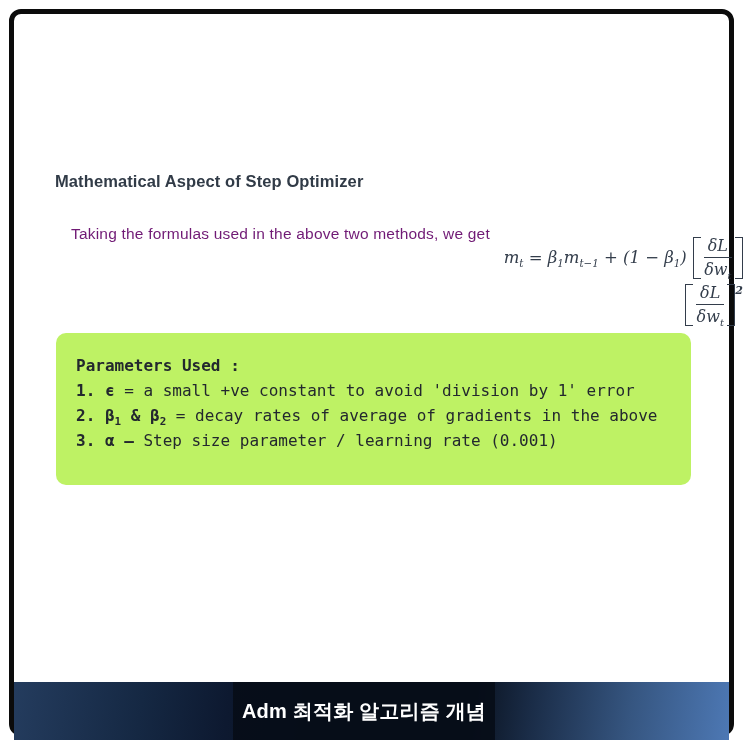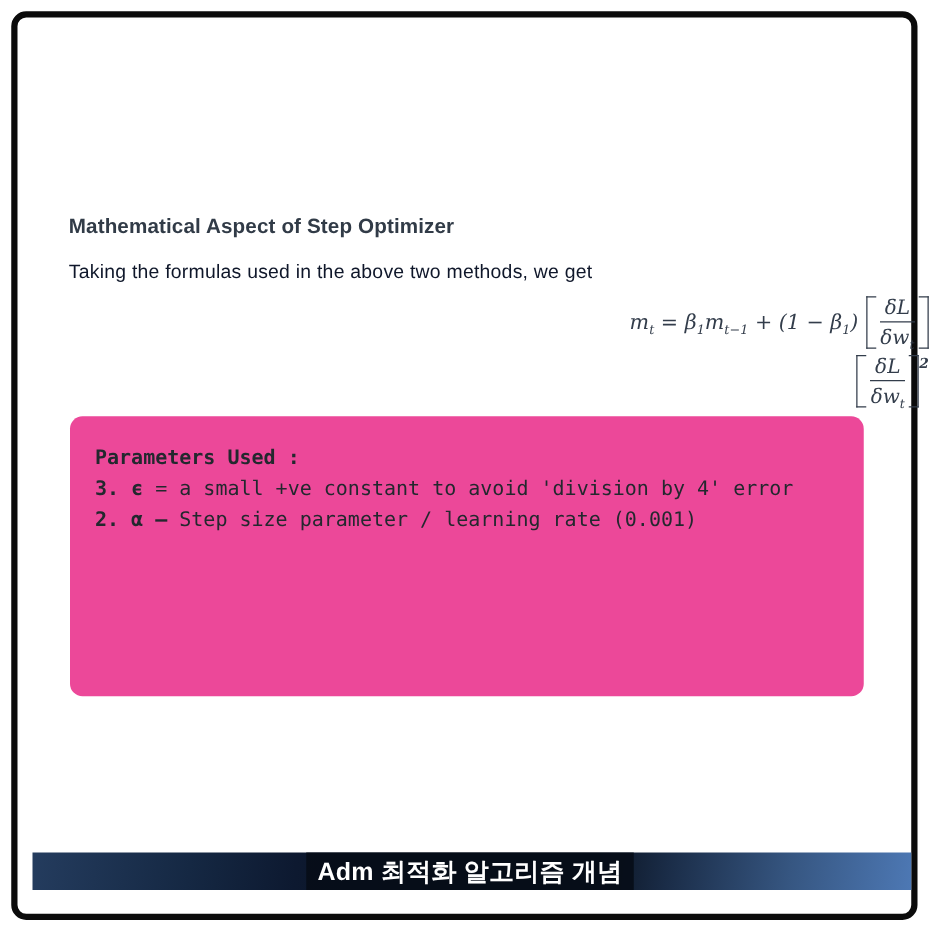--- a/index.html
+++ b/index.html
@@ -10,22 +10,22 @@
   
   .frame{
     position:absolute;left:9px;top:9px;right:9px;bottom:9px;
     border:5px solid #0b0b0b;border-radius:12px;pointer-events:none;
   }
   .heading{
     position:absolute;left:55px;top:172px;margin:0;
     font-size:16.5px;font-weight:bold;color:#313b47;letter-spacing:.1px;
   }
   .intro{
-    position:absolute;left:55px;top:209px;margin:0;
-    font-size:15.5px;color:#0f172a;letter-spacing:.2px;
+    position:absolute;left:55px;top:209px;margin:16px;
+    font-size:15.5px;color:#701a75;letter-spacing:.2px;
   }
   
   .formulas{
     position:absolute;left:0;top:234px;width:743px;
     display:flex;flex-direction:column;align-items:flex-end;
   }
   .formula{
     display:flex;align-items:center;justify-content:center;height:47px;
     font-family:"DejaVu Serif", serif;font-style:italic;
     color:#333d4b;font-size:16.5px;
@@ -34,37 +34,36 @@
   .fml-inline sub, .frac-den sub{font-size:.62em;line-height:0}
   .bracket{width:8px;height:42px;box-sizing:border-box;border:1.8px solid #333d4b;flex:none}
   .bracket.left{border-right:0;margin-left:6px;margin-right:3px}
   .bracket.right{border-left:0;margin-left:3px}
   .fraction{display:flex;flex-direction:column;align-items:center;font-size:16px;font-weight:normal}
   .frac-num{padding:0 4px 2px;border-bottom:1.5px solid #333d4b}
   .frac-den{padding-top:2px}
   .fml-exp{font-size:11px;align-self:flex-start;margin-top:3px;font-weight:bold}
   
   .params-box{
-    position:absolute;left:56px;top:333px;width:635px;height:224px;
-    background:#ec4899;border-radius:10px;box-sizing:border-box;
+    position:absolute;left:56px;top:333px;width:635px;height:152px;
+    background:#bef264;border-radius:10px;box-sizing:border-box;
     padding:20px 10px 0 20px;
   }
   .mono-line{
     font-family:"DejaVu Sans Mono","Liberation Mono",monospace;
     font-size:16px;line-height:25px;color:#23282e;white-space:pre;
   }
   .mono-line sub,.mono-line sup{font-size:.68em;line-height:0}
   .seg-b{font-weight:bold}
   
   .footer-bar{
-    position:absolute;left:14px;right:14px;top:682px;height:30px;
+    position:absolute;left:14px;right:14px;top:682px;height:58px;
     background:linear-gradient(97deg,
       #243c5e 0%, #152843 18%, #0d1930 30%, #0b1422 42%,
       #0b1422 64%, #1a2c47 72%, #365681 86%, #4d78b4 100%);
-    margin-left:12px;
   }
   .footer-title-box{
     position:absolute;left:219px;top:0;bottom:0;width:262px;
     background:rgba(7,13,24,.92);
     display:flex;align-items:center;justify-content:center;
   }
   .footer-title{
     color:#ffffff;font-size:20px;font-weight:600;letter-spacing:.2px;
     font-family:"Liberation Sans", sans-serif;white-space:nowrap;
   }
@@ -95,21 +94,22 @@
       <span class="frac-num">δL</span>
       <span class="frac-den"><span>δw</span><sub>t</sub></span>
     </span>
     <span class="bracket right"></span>
     <span class="fml-exp">2</span>
   </div>
 </div>
 
 <div class="params-box">
   <div class="mono-line"><span class="seg-b">Parameters Used :</span></div>
-  <div class="mono-line"><span class="seg-b">3. ϵ</span><span> = a small +ve constant to avoid 'division by 4' error</span></div>
-  <div class="mono-line"><span class="seg-b">2. α –</span><span> Step size parameter / learning rate (0.001)</span></div>
+  <div class="mono-line"><span class="seg-b">1. ϵ</span><span> = a small +ve constant to avoid 'division by 1' error</span></div>
+  <div class="mono-line"><span class="seg-b">2. β</span><sub class="seg-b">1</sub><span class="seg-b"> &amp; β</span><sub class="seg-b">2</sub><span> = decay rates of average of gradients in the above</span></div>
+  <div class="mono-line"><span class="seg-b">3. α –</span><span> Step size parameter / learning rate (0.001)</span></div>
 </div>
 
 <div class="footer-bar">
   <div class="footer-title-box">
     <span class="footer-title">Adm 최적화 알고리즘 개념</span>
   </div>
 </div>
 
 </body></html>

